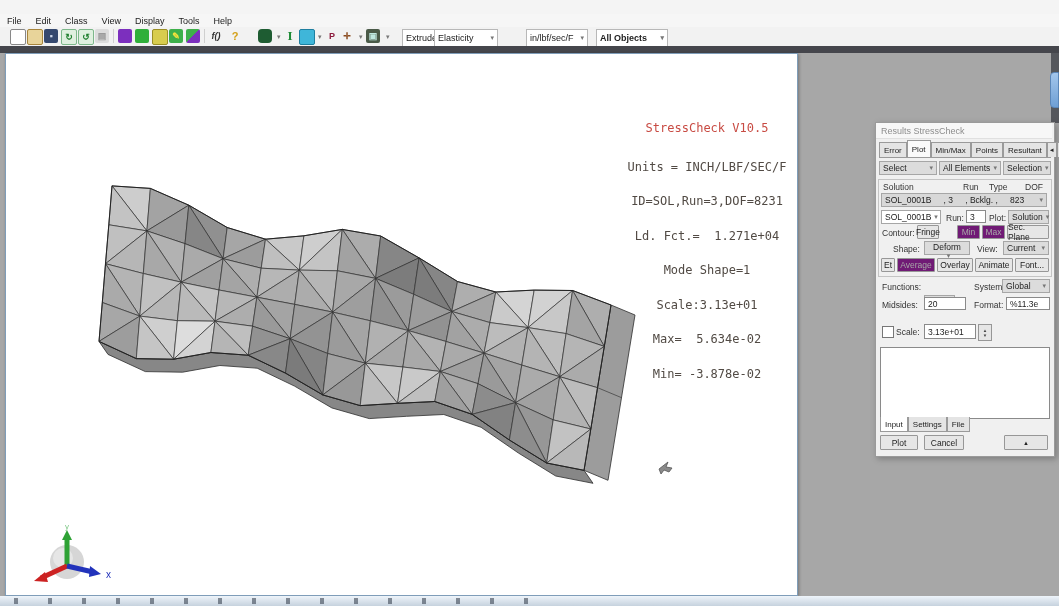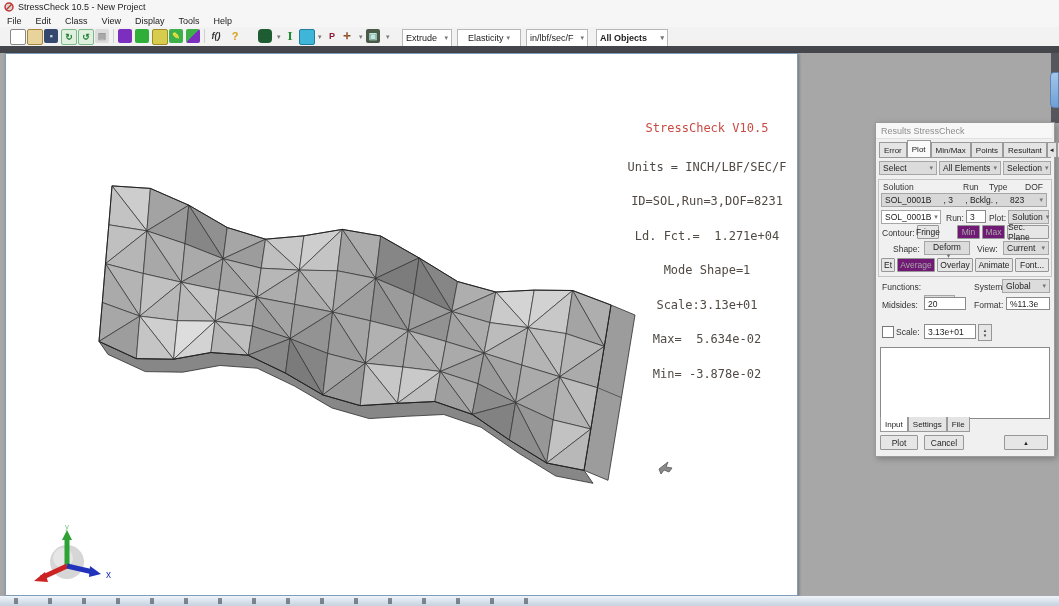--- a/index.html
+++ b/index.html
@@ -56,27 +56,20 @@
       background:repeating-linear-gradient(90deg,rgba(45,55,70,.55) 0 4px,transparent 4px 34px);}
   #rightsliver{left:1051px;top:53px;width:8px;height:70px;background:#55575c;}
   #bluethumb{left:1050px;top:72px;width:9px;height:36px;background:linear-gradient(#a3c6ec,#6f9fd4);
              border-radius:4px 0 0 4px;border:1px solid #5b86b8;box-sizing:border-box;}
 </style>
 </head>
 <body>
 
 <div id="app">
 
-  <div id="titlebar" class="abs">
-    <svg width="10" height="10">
-      <circle cx="5" cy="5" r="4" fill="#d9d9d9" stroke="#c03a32" stroke-width="1.5"></circle>
-      <line x1="2" y1="8" x2="8" y2="2" stroke="#c03a32" stroke-width="1.5"></line>
-    </svg>
-    <span>StressCheck 10.5 - New Project</span>
-  </div>
 
   <div id="menubar" class="abs">
     <span>File</span>
     <span>Edit</span>
     <span>Class</span>
     <span>View</span>
     <span>Display</span>
     <span>Tools</span>
     <span>Help</span>
   </div>
@@ -106,21 +99,21 @@
     <div class="tbicon" style="left:325px;color:#8c1a3c;">P</div>
     <div class="tbicon" style="left:340px;color:#8a4a1e;">✛</div>
     <span class="abs caret" style="left:356px;top:6px;">▾</span>
     <div class="tbicon" style="left:366px;background:#4a5a48;color:#bfe8e0;">▣</div>
     <span class="abs caret" style="left:383px;top:6px;">▾</span>
 
     <div class="tbcombo" style="left:402px;width:50px;">
       <span>Extrude</span>
         <span class="caret">▾</span>
     </div>
-    <div class="tbcombo" style="left:457px;width:64px;justify-content:center;">
+    <div class="tbcombo" style="left:434px;width:64px;">
       <span>Elasticity</span>
         <span class="caret">▾</span>
     </div>
     <div class="tbcombo" style="left:526px;width:62px;">
       <span>in/lbf/sec/F</span>
         <span class="caret">▾</span>
     </div>
     <div class="tbcombo" style="left:596px;width:72px;font-weight:bold;">
       <span>All Objects</span>
         <span class="caret">▾</span>

